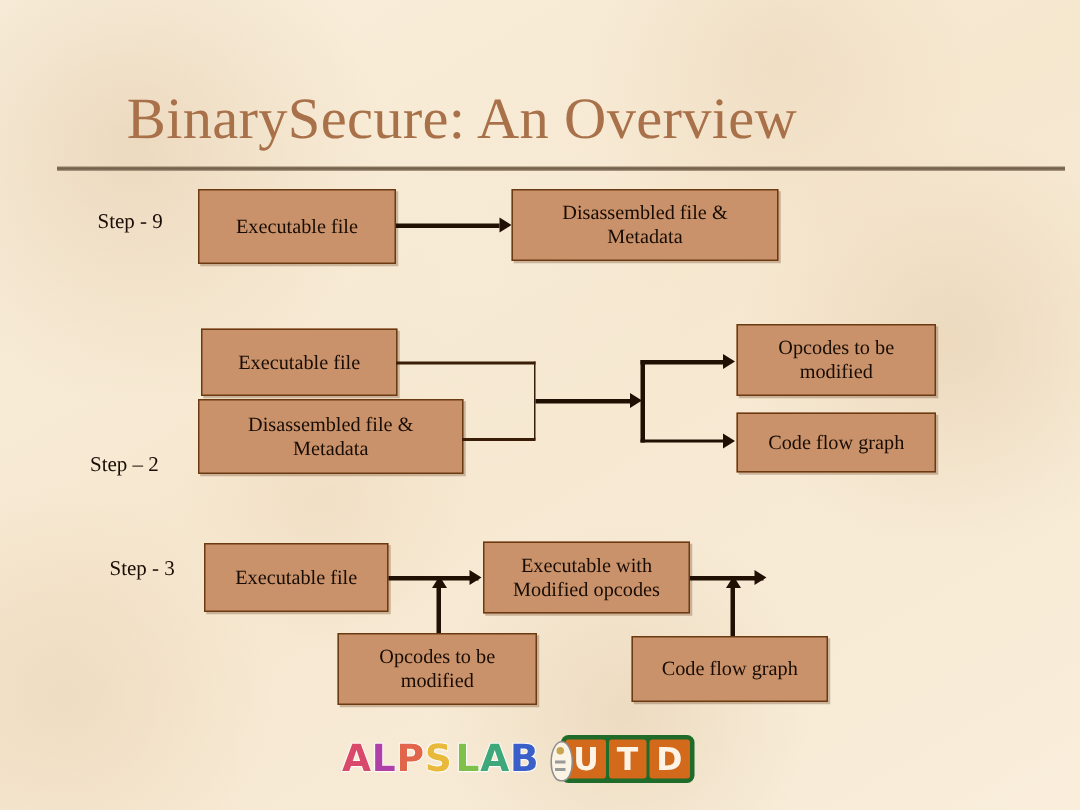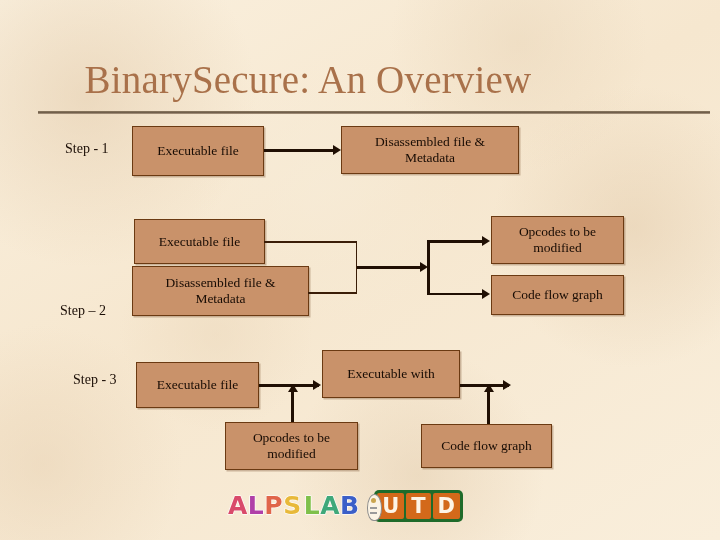--- a/index.html
+++ b/index.html
@@ -173,21 +173,21 @@
   }
 </style>
 </head>
 <body>
 
 <div id="slide">
 
   <div id="title">BinarySecure: An Overview</div>
   <div id="title-rule"></div>
 
-  <div class="step-label" style="left:65px; top:141px;">Step - 1</div>
+  <div class="step-label" style="left:65px; top:141px;">Step - 9</div>
 
   <div class="box" style="left:132px; top:126px; width:132px; height:50px;">
     <span>Executable file</span>
   </div>
 
   <div class="hline" style="left:264px; top:149px; width:69px; height:2.5px;"></div>
   <div class="arrow-right" style="left:333px; top:145px;"></div>
 
   <div class="box" style="left:341px; top:126px; width:178px; height:48px; flex-direction:column;">
     <span>Disassembled file &amp;</span>
@@ -232,22 +232,23 @@
   <div class="box" style="left:136px; top:362px; width:123px; height:46px;">
     <span>Executable file</span>
   </div>
 
   <div class="hline" style="left:259px; top:384px; width:60px; height:2.5px;"></div>
   <div class="arrow-right" style="left:313px; top:380px;"></div>
 
   <div class="vline" style="left:291px; top:392px; width:2.5px; height:33px;"></div>
   <div class="arrow-up" style="left:288px; top:384px;"></div>
 
-  <div class="box" style="left:322px; top:350px; width:138px; height:48px; flex-direction:column;">
+  <div class="box" style="left:322px; top:361px; width:138px; height:48px; flex-direction:column;">
     <span>Executable with</span>
+    <span>Modified opcodes</span>
   </div>
 
   <div class="hline" style="left:460px; top:384px; width:49px; height:2.5px;"></div>
   <div class="arrow-right" style="left:503px; top:380px;"></div>
 
   <div class="vline" style="left:487px; top:392px; width:2.5px; height:33px;"></div>
   <div class="arrow-up" style="left:484px; top:384px;"></div>
 
 
   <div class="box" style="left:225px; top:422px; width:133px; height:48px; flex-direction:column;">

